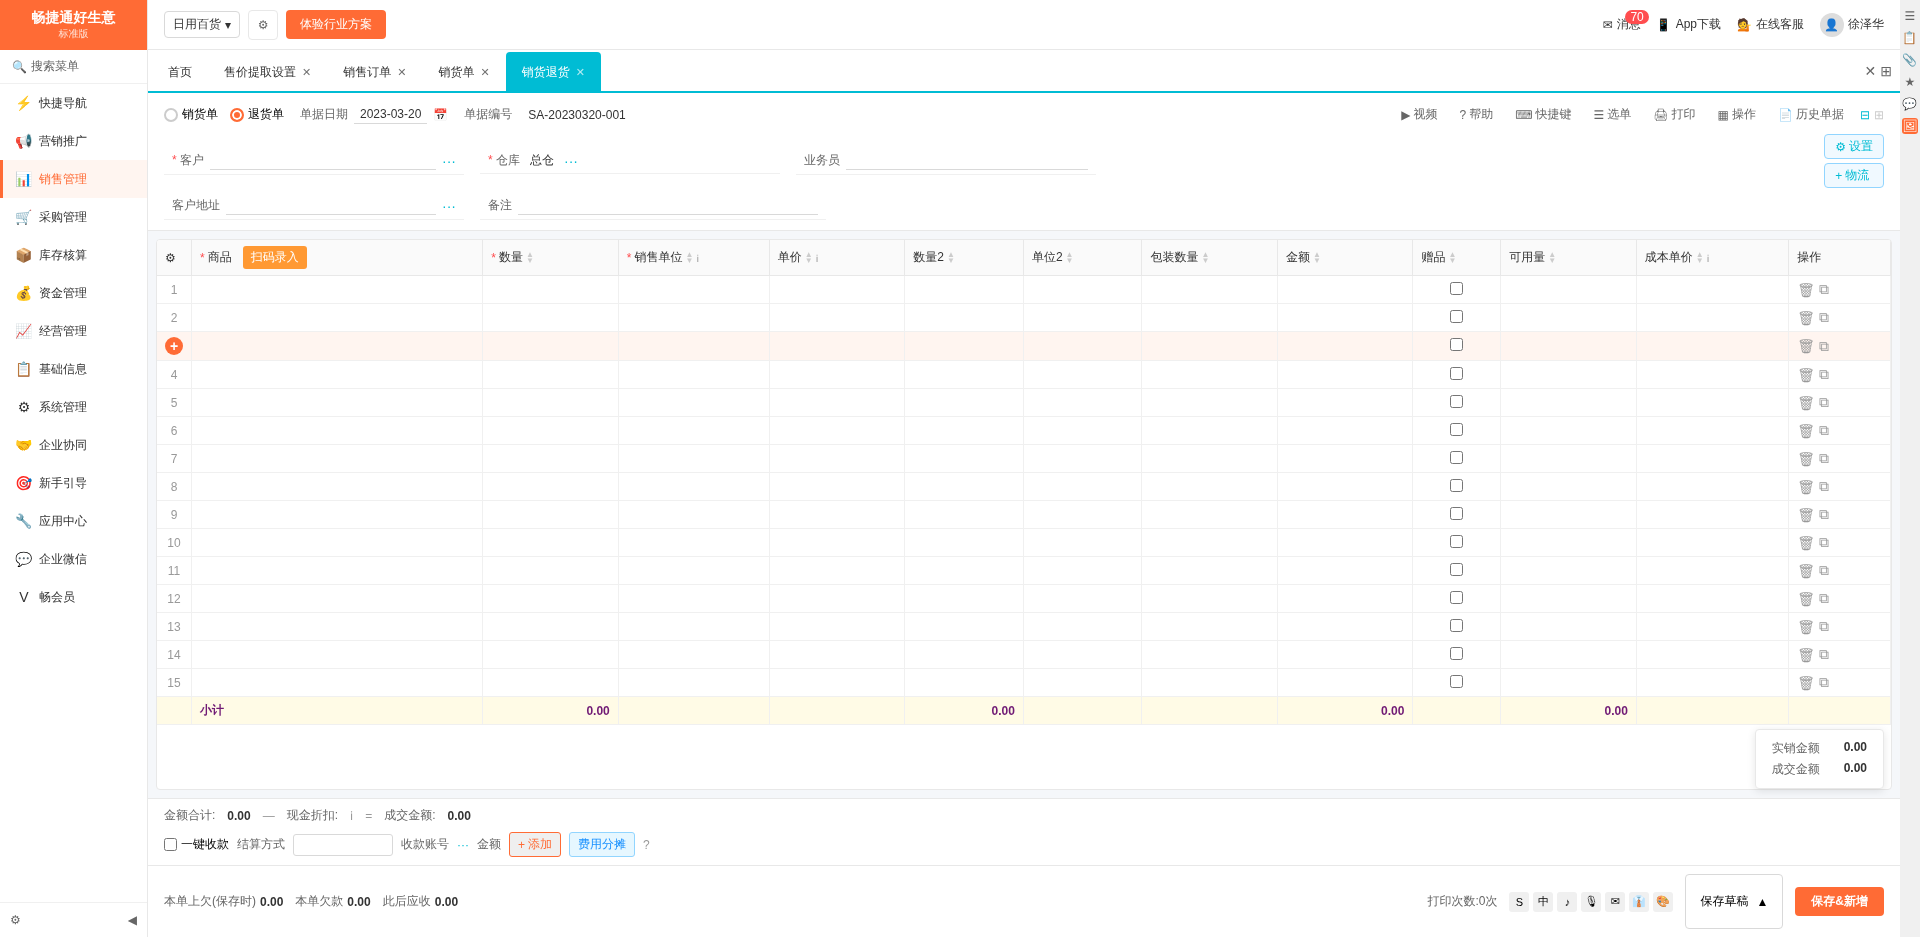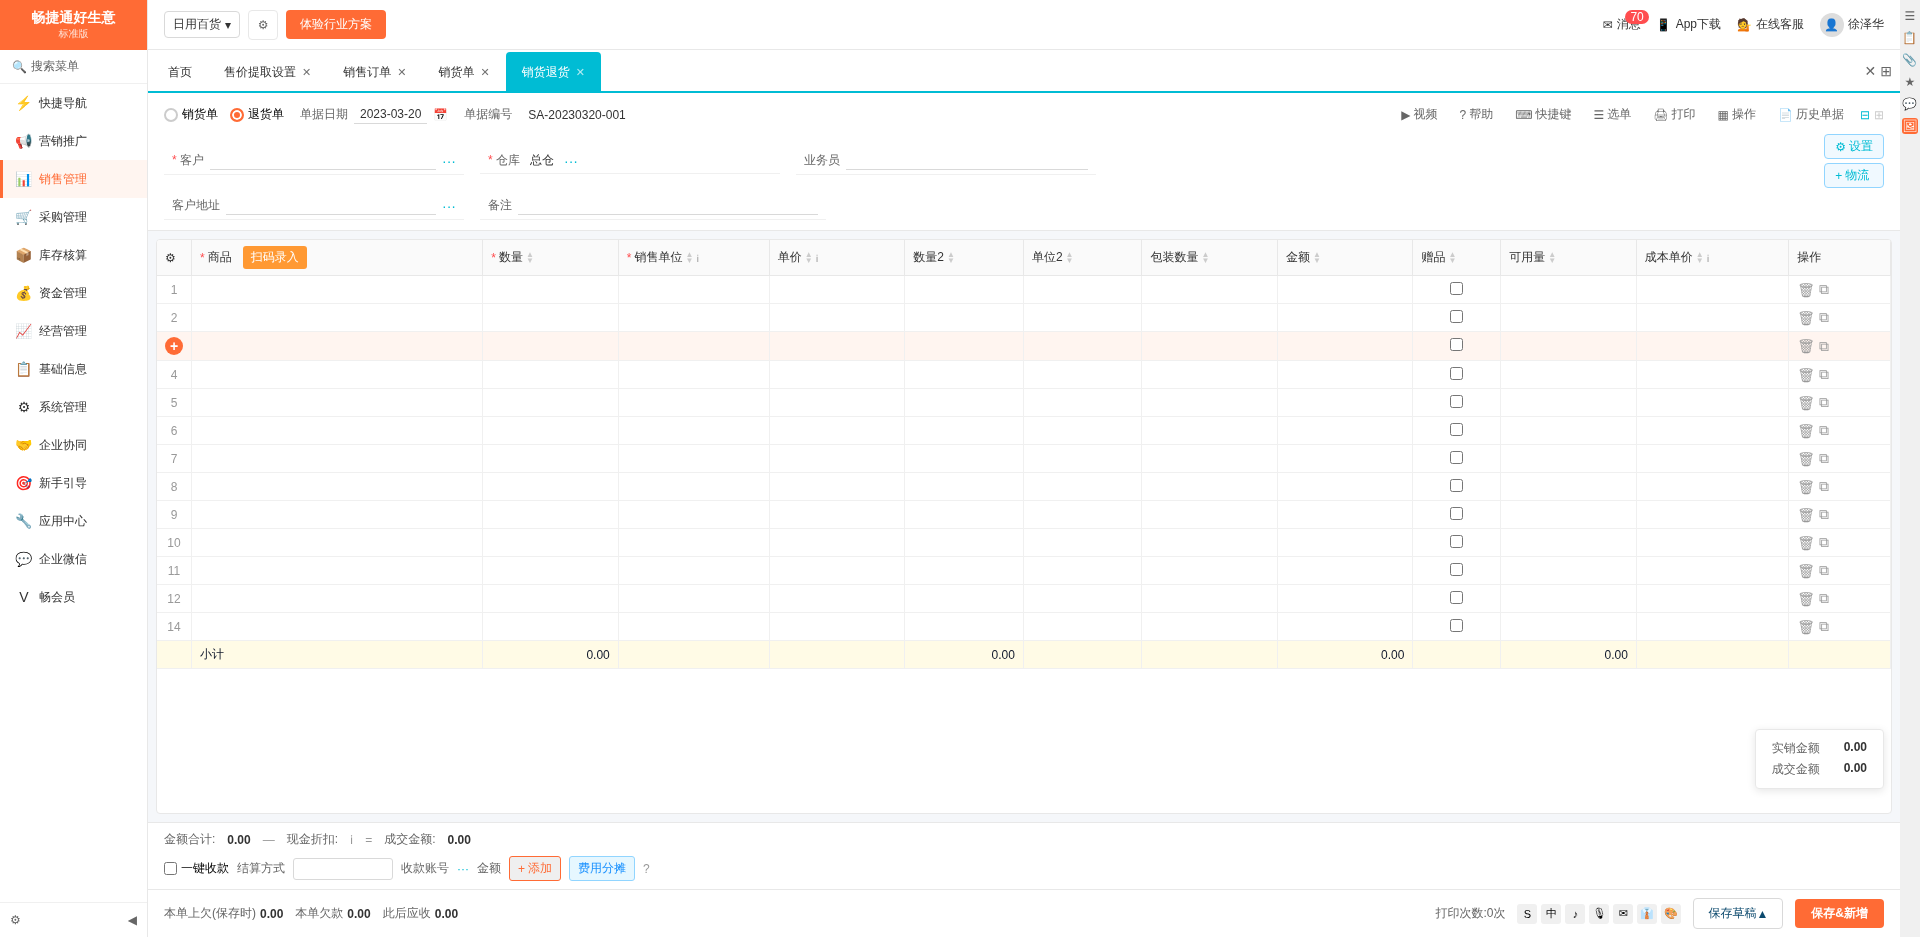--- a/index.html
+++ b/index.html
@@ -70,21 +70,21 @@
 
     
     .table-container { flex: 1; overflow: auto; background: #fff; margin: 8px; border-radius: 4px; border: 1px solid #e8e8e8; }
     .scan-input-btn { background: #ff9933; color: #fff; border: none; border-radius: 3px; padding: 3px 8px; cursor: pointer; font-size: 12px; margin-left: 8px; }
 
     table { width: 100%; border-collapse: collapse; }
     thead th { background: #fafafa; padding: 6px 8px; text-align: left; border-bottom: 1px solid #e8e8e8; border-right: 1px solid #e8e8e8; white-space: nowrap; color: #333; font-weight: normal; position: sticky; top: 0; z-index: 1; }
     tbody tr td { padding: 5px 8px; border-bottom: 1px solid #f0f0f0; border-right: 1px solid #f0f0f0; color: #333; }
     tbody tr:nth-child(3) { background: #fff5f0; }
     tbody tr.subtotal-row { background: #fffbe6; }
-    tbody tr.subtotal-row td { font-weight: normal; color: #0f172a; }
+    tbody tr.subtotal-row td { font-weight: bold; color: #701a75; }
     .row-num { color: #999; text-align: center; width: 30px; }
     .add-row-btn { display: inline-flex; align-items: center; justify-content: center; width: 18px; height: 18px; border-radius: 50%; background: #ff6b35; color: #fff; cursor: pointer; font-size: 14px; font-weight: bold; }
     .checkbox-cell { text-align: center; }
     .row-actions { display: flex; gap: 4px; align-items: center; }
     .row-action-btn { cursor: pointer; color: #999; font-size: 14px; }
 
     
     .form-footer { background: #fff; border-top: 1px solid #e8e8e8; padding: 8px 16px; flex-shrink: 0; }
     .footer-row1 { display: flex; align-items: center; gap: 12px; margin-bottom: 8px; }
     .footer-label { color: #666; }
@@ -96,21 +96,21 @@
     .fee-split-btn { background: #e6f7ff; color: #1890ff; border: 1px solid #91d5ff; border-radius: 3px; padding: 3px 8px; cursor: pointer; }
     .help-icon { color: #999; cursor: pointer; }
 
     .bottom-bar { background: #fff; border-top: 1px solid #e8e8e8; padding: 8px 16px; display: flex; align-items: center; flex-shrink: 0; }
     .bottom-info { display: flex; align-items: center; gap: 12px; color: #666; }
     .bottom-info span { display: flex; align-items: center; gap: 4px; }
     .bottom-right { margin-left: auto; display: flex; align-items: center; gap: 12px; }
     .print-info { color: #666; }
     .system-icons { display: flex; align-items: center; gap: 4px; }
     .sys-icon { width: 20px; height: 20px; border-radius: 3px; background: #f0f0f0; display: flex; align-items: center; justify-content: center; cursor: pointer; font-size: 11px; }
-    .save-draft-btn { background: #fff; border: 1px solid #d9d9d9; border-radius: 4px; padding: 6px 14px; cursor: pointer; display: flex; align-items: center; gap: 0; color: #0c4a6e; }
+    .save-draft-btn { background: #fff; border: 1px solid #d9d9d9; border-radius: 4px; padding: 18px 14px; cursor: pointer; display: flex; align-items: center; gap: 8px; color: #000000; }
     .save-new-btn { background: #ff6b35; color: #fff; border: none; border-radius: 4px; padding: 6px 16px; cursor: pointer; font-size: 12px; font-weight: bold; }
 
     .summary-panel { position: absolute; right: 16px; bottom: 100px; background: #fff; border: 1px solid #e8e8e8; border-radius: 4px; padding: 8px 16px; box-shadow: 0 2px 8px rgba(0,0,0,0.1); }
     .summary-row { display: flex; justify-content: space-between; gap: 24px; padding: 2px 0; }
     .summary-label { color: #666; }
     .summary-value { color: #333; font-weight: bold; }
 
     .right-panel { width: 20px; background: #f0f0f0; display: flex; flex-direction: column; align-items: center; padding: 8px 0; gap: 6px; flex-shrink: 0; }
     .right-panel-icon { width: 16px; height: 16px; display: flex; align-items: center; justify-content: center; cursor: pointer; color: #666; font-size: 12px; }
     .right-panel-active { background: #ff6b35; color: #fff; border-radius: 3px; }
@@ -720,21 +720,61 @@
               <td></td>
               <td></td>
               <td>
                 <div class="row-actions">
                   <span class="row-action-btn">🗑</span>
                   <span class="row-action-btn">⧉</span>
                 </div>
               </td>
             </tr>
           <tr>
+              <td class="row-num">13</td>
+              <td></td>
+              <td></td>
+              <td></td>
+              <td></td>
+              <td></td>
+              <td></td>
+              <td></td>
+              <td></td>
+              <td class="checkbox-cell"><input type="checkbox" style=""></td>
+              <td></td>
+              <td></td>
+              <td>
+                <div class="row-actions">
+                  <span class="row-action-btn">🗑</span>
+                  <span class="row-action-btn">⧉</span>
+                </div>
+              </td>
+            </tr>
+          <tr>
               <td class="row-num">14</td>
+              <td></td>
+              <td></td>
+              <td></td>
+              <td></td>
+              <td></td>
+              <td></td>
+              <td></td>
+              <td></td>
+              <td class="checkbox-cell"><input type="checkbox" style=""></td>
+              <td></td>
+              <td></td>
+              <td>
+                <div class="row-actions">
+                  <span class="row-action-btn">🗑</span>
+                  <span class="row-action-btn">⧉</span>
+                </div>
+              </td>
+            </tr>
+          <tr>
+              <td class="row-num">15</td>
               <td></td>
               <td></td>
               <td></td>
               <td></td>
               <td></td>
               <td></td>
               <td></td>
               <td></td>
               <td class="checkbox-cell"><input type="checkbox" style=""></td>
               <td></td>

